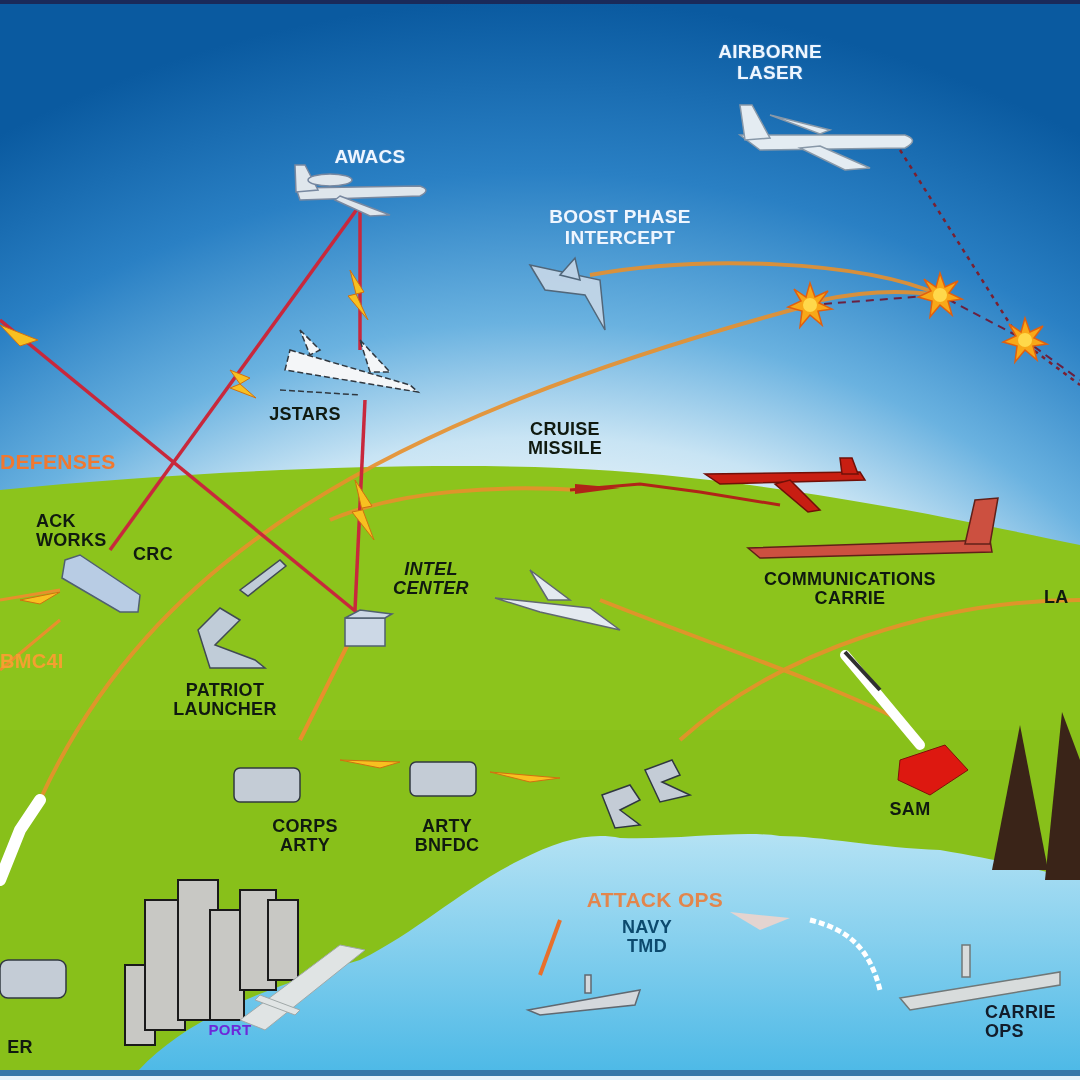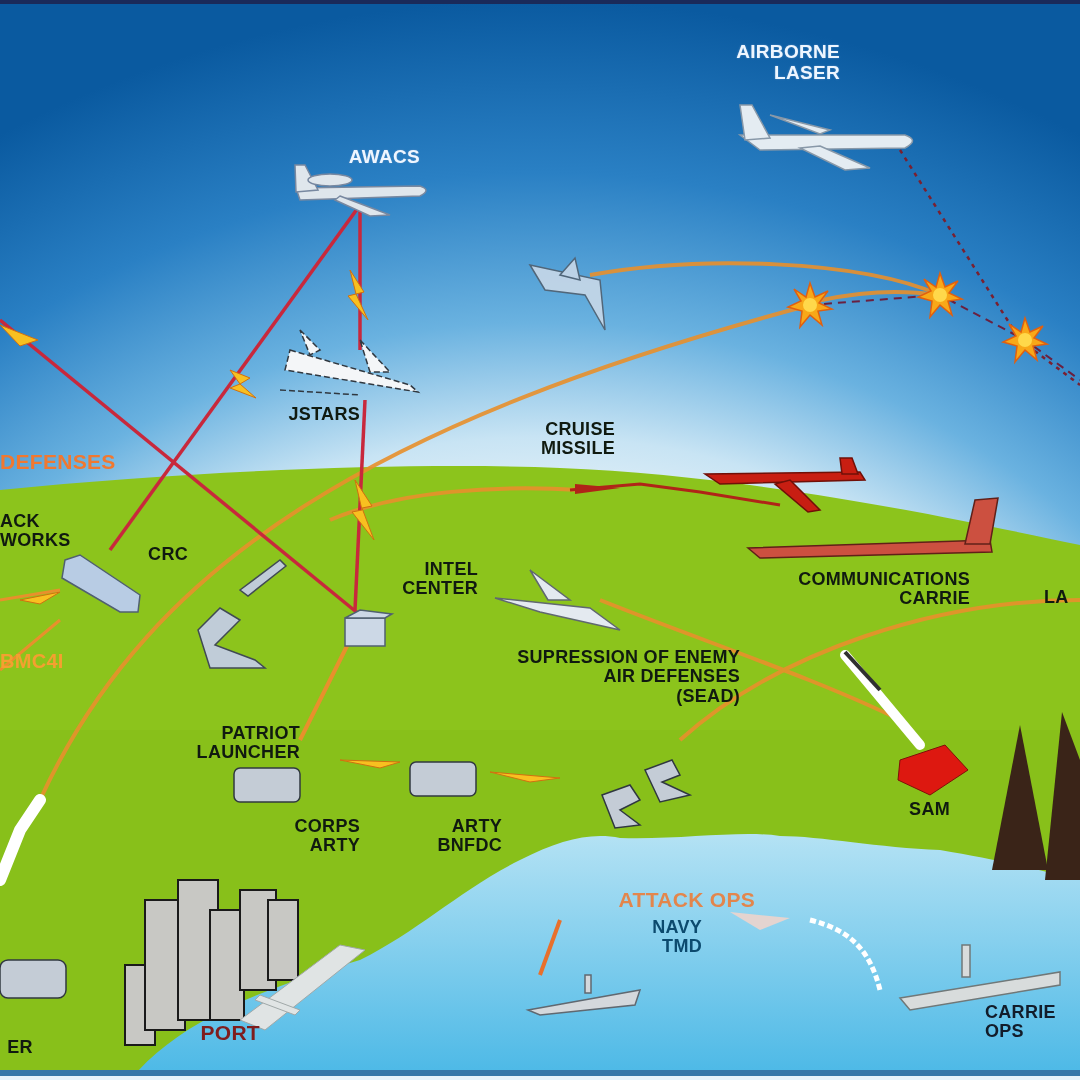--- a/index.html
+++ b/index.html
@@ -1,23 +1,23 @@
 <!DOCTYPE html>
 <html><head>
 <meta charset="utf-8">
 <style>
   html, body { margin:0; padding:0; width:1080px; height:1080px; overflow:hidden; background:#fff; }
   #stage { position:relative; width:1080px; height:1080px; }
   #stage svg { position:absolute; left:0; top:0; }
-  .lbl { position:absolute; font-family:"Liberation Sans", sans-serif; font-weight:bold; text-align:right; line-height:1.08; white-space:pre; letter-spacing:0.3px; }
+  .lbl { position:absolute; font-family:"Liberation Sans", sans-serif; font-weight:bold; text-align:center; line-height:1.08; white-space:pre; letter-spacing:0.3px; }
   .lbl.sky { color:#eef6ff; font-size:19px; text-shadow:0 0 2px #5a8fc4; }
   .lbl.ground { color:#101a10; font-size:18px; }
   .lbl.orange { color:#f07830; font-size:21px; }
   .lbl.orange2 { color:#f4a030; font-size:20px; }
-  .lbl.port { color:#7f1d1d; font-size:21px; }
+  .lbl.port { color:#6d28d9; font-size:15px; }
 </style>
 </head>
 <body>
 
 <div id="stage">
 <svg width="1080" height="1080" viewBox="0 0 1080 1080">
   <defs>
     <radialGradient id="sky" cx="540" cy="1150" r="1150" gradientUnits="userSpaceOnUse">
       <stop offset="0.52" stop-color="#f4f8fa"></stop>
       <stop offset="0.62" stop-color="#c8e4f4"></stop>
@@ -186,38 +186,37 @@
     <path d="M900,998 L1060,972 L1060,985 L910,1010 Z"></path>
     <rect x="962" y="945" width="8" height="32"></rect>
   </g>
   <path d="M810,920 C850,930 870,950 880,990" stroke="#fff" stroke-width="5" stroke-dasharray="6,3" fill="none"></path>
   <path d="M730,912 L790,918 L760,930 Z" fill="#e4d4d0"></path>
 </svg>
 
 <div class="lbl sky" style="left:700px;top:42px;width:140px;">AIRBORNE
 LASER</div>
 <div class="lbl sky" style="left:320px;top:147px;width:100px;">AWACS</div>
+<div class="lbl sky" style="left:530px;top:207px;width:180px;">BOOST PHASE
+INTERCEPT</div>
 <div class="lbl ground" style="left:250px;top:405px;width:110px;">JSTARS</div>
 <div class="lbl ground" style="left:515px;top:420px;width:100px;">CRUISE
 MISSILE</div>
 <div class="lbl orange" style="left:0px;top:451px;width:140px;text-align:left;">DEFENSES</div>
-<div class="lbl ground" style="left:0px;top:512px;width:90px;text-align:left;">ACK
+<div class="lbl ground" style="left:0px;top:512px;width:90px;text-align:left;padding-left:36px;">ACK
 WORKS</div>
 <div class="lbl ground" style="left:118px;top:545px;width:70px;">CRC</div>
-<div class="lbl ground" style="left:368px;top:560px;width:110px;">INTEL
+<div class="lbl ground" style="left:376px;top:560px;width:110px;font-style:italic;">INTEL
 CENTER</div>
 <div class="lbl orange2" style="left:0px;top:651px;width:110px;text-align:left;">BMC4I</div>
-<div class="lbl ground" style="left:150px;top:681px;width:150px;margin-top:43px;">PATRIOT
+<div class="lbl ground" style="left:150px;top:681px;width:150px;">PATRIOT
 LAUNCHER</div>
 <div class="lbl ground" style="left:730px;top:570px;width:240px;">COMMUNICATIONS
 CARRIE</div>
 <div class="lbl ground" style="left:1044px;top:588px;width:60px;text-align:left;">LA</div>
-<div class="lbl ground" style="left:440px;top:648px;width:300px;">SUPRESSION OF ENEMY
-AIR DEFENSES
-(SEAD)</div>
 <div class="lbl ground" style="left:250px;top:817px;width:110px;">CORPS
 ARTY</div>
 <div class="lbl ground" style="left:392px;top:817px;width:110px;">ARTY
 BNFDC</div>
 <div class="lbl ground" style="left:870px;top:800px;width:80px;">SAM</div>
 <div class="lbl orange" style="left:555px;top:856px;width:200px;opacity:0.85;margin-top:33px;">ATTACK OPS</div>
 <div class="lbl ground" style="left:592px;top:918px;width:110px;color:#0c4a6e;">NAVY
 TMD</div>
 <div class="lbl ground" style="left:985px;top:1003px;width:110px;color:#121c2a;text-align:left;">CARRIE
 OPS</div>

